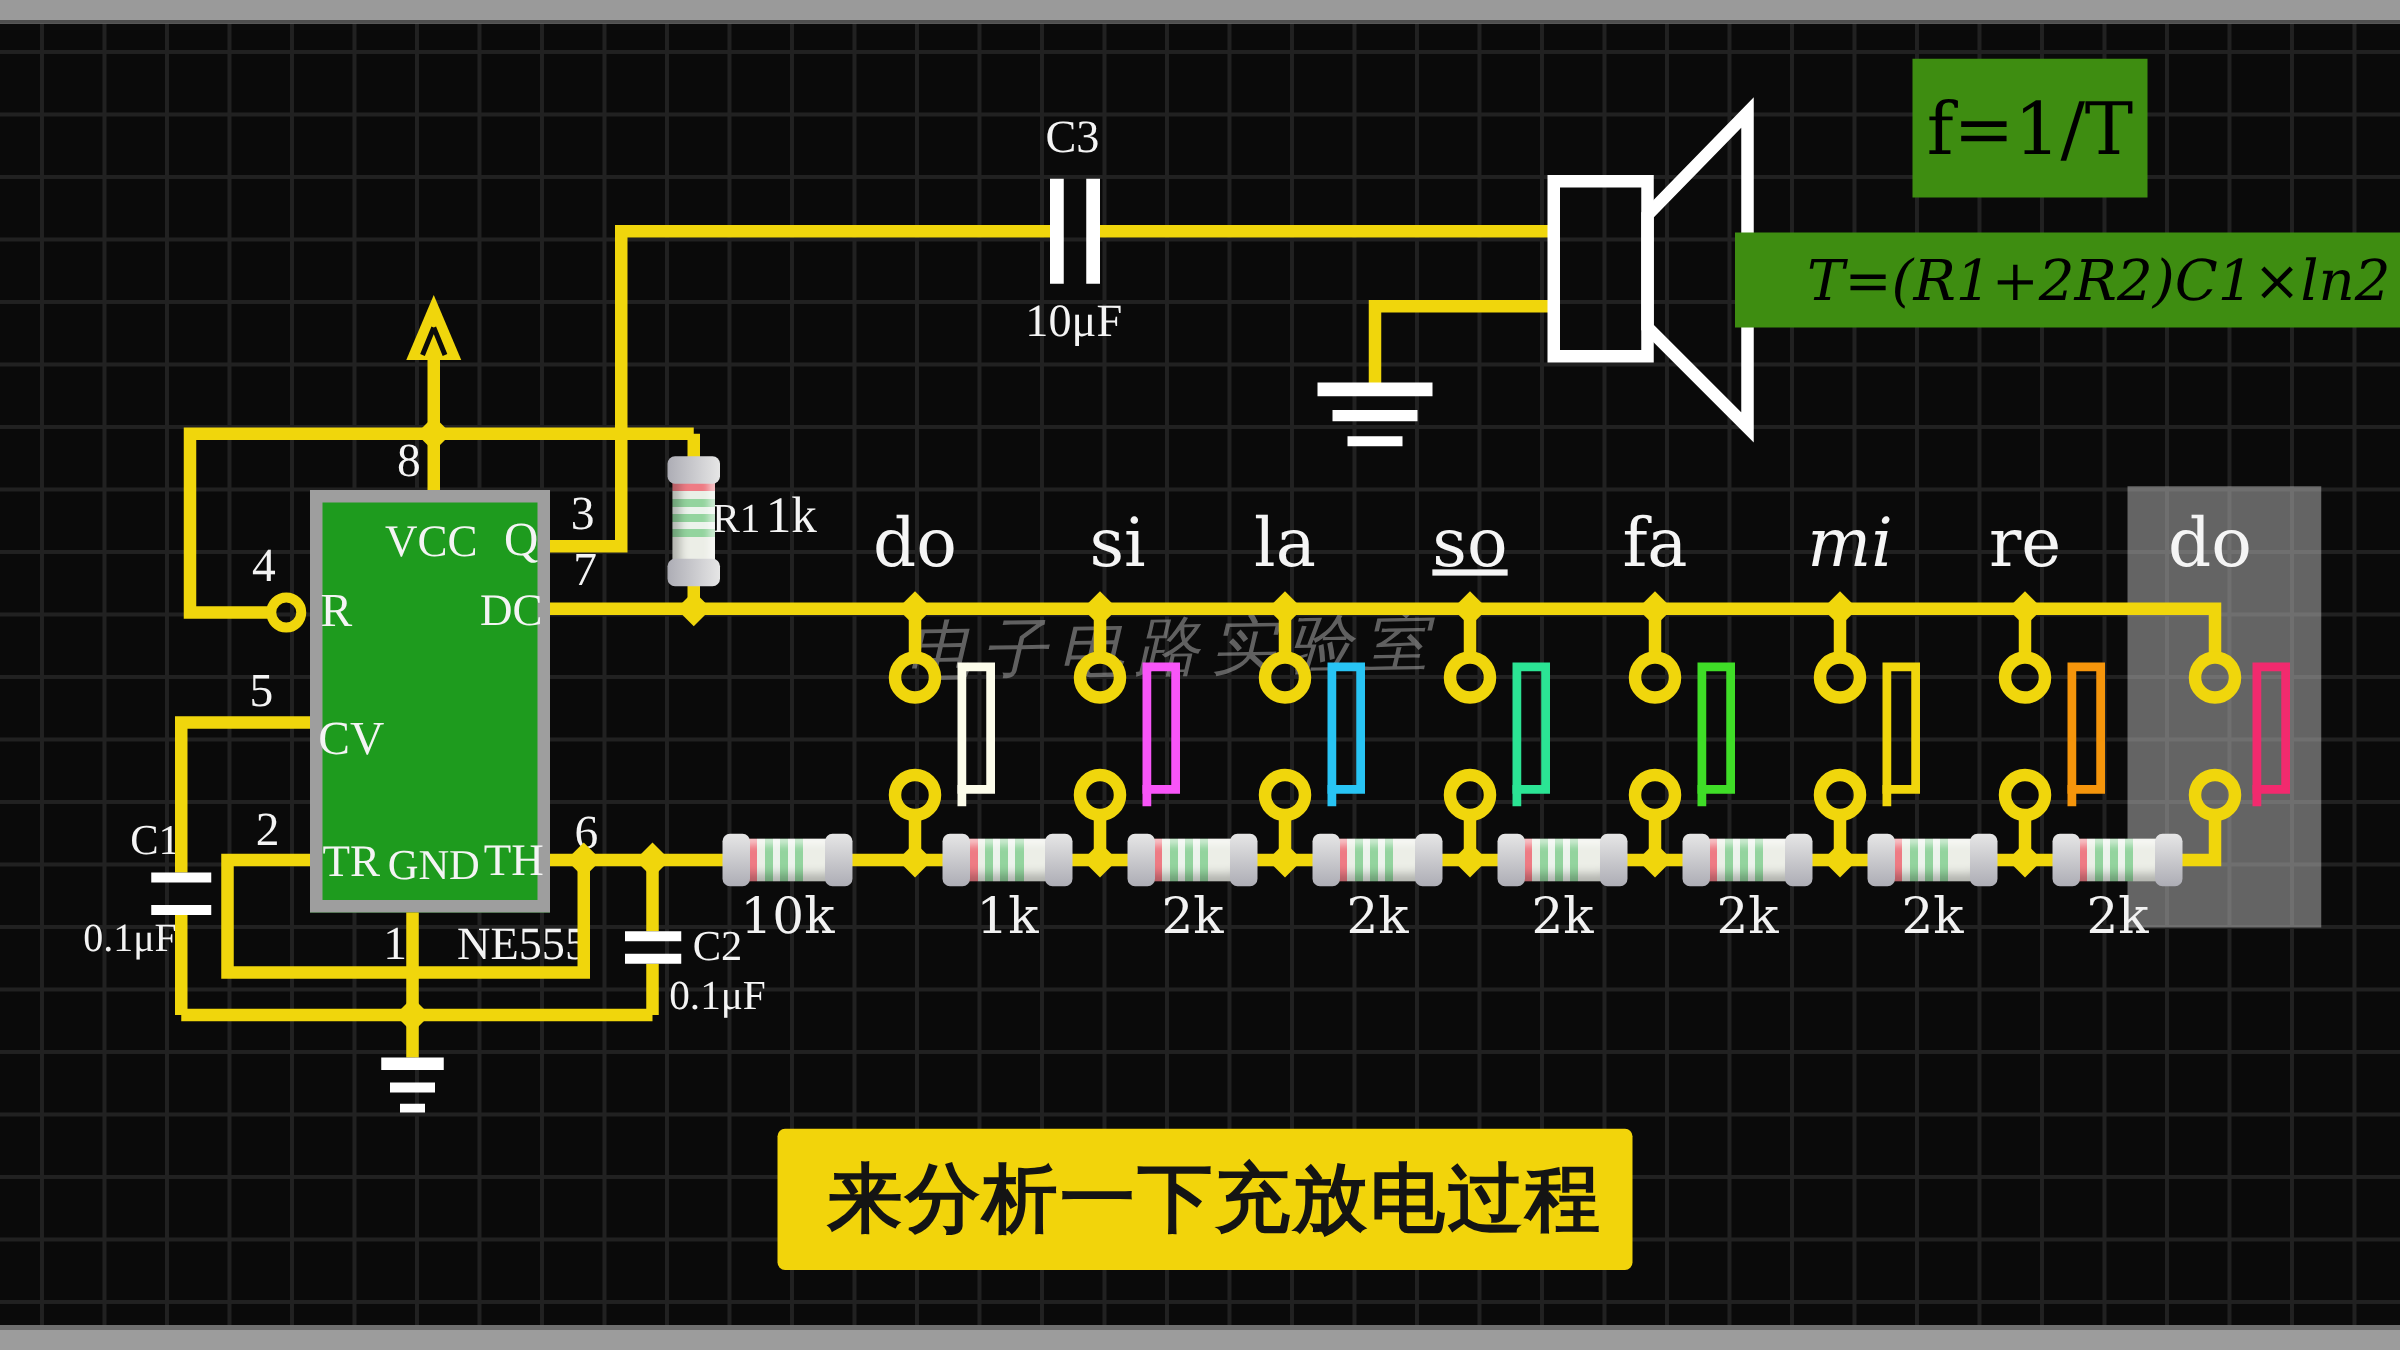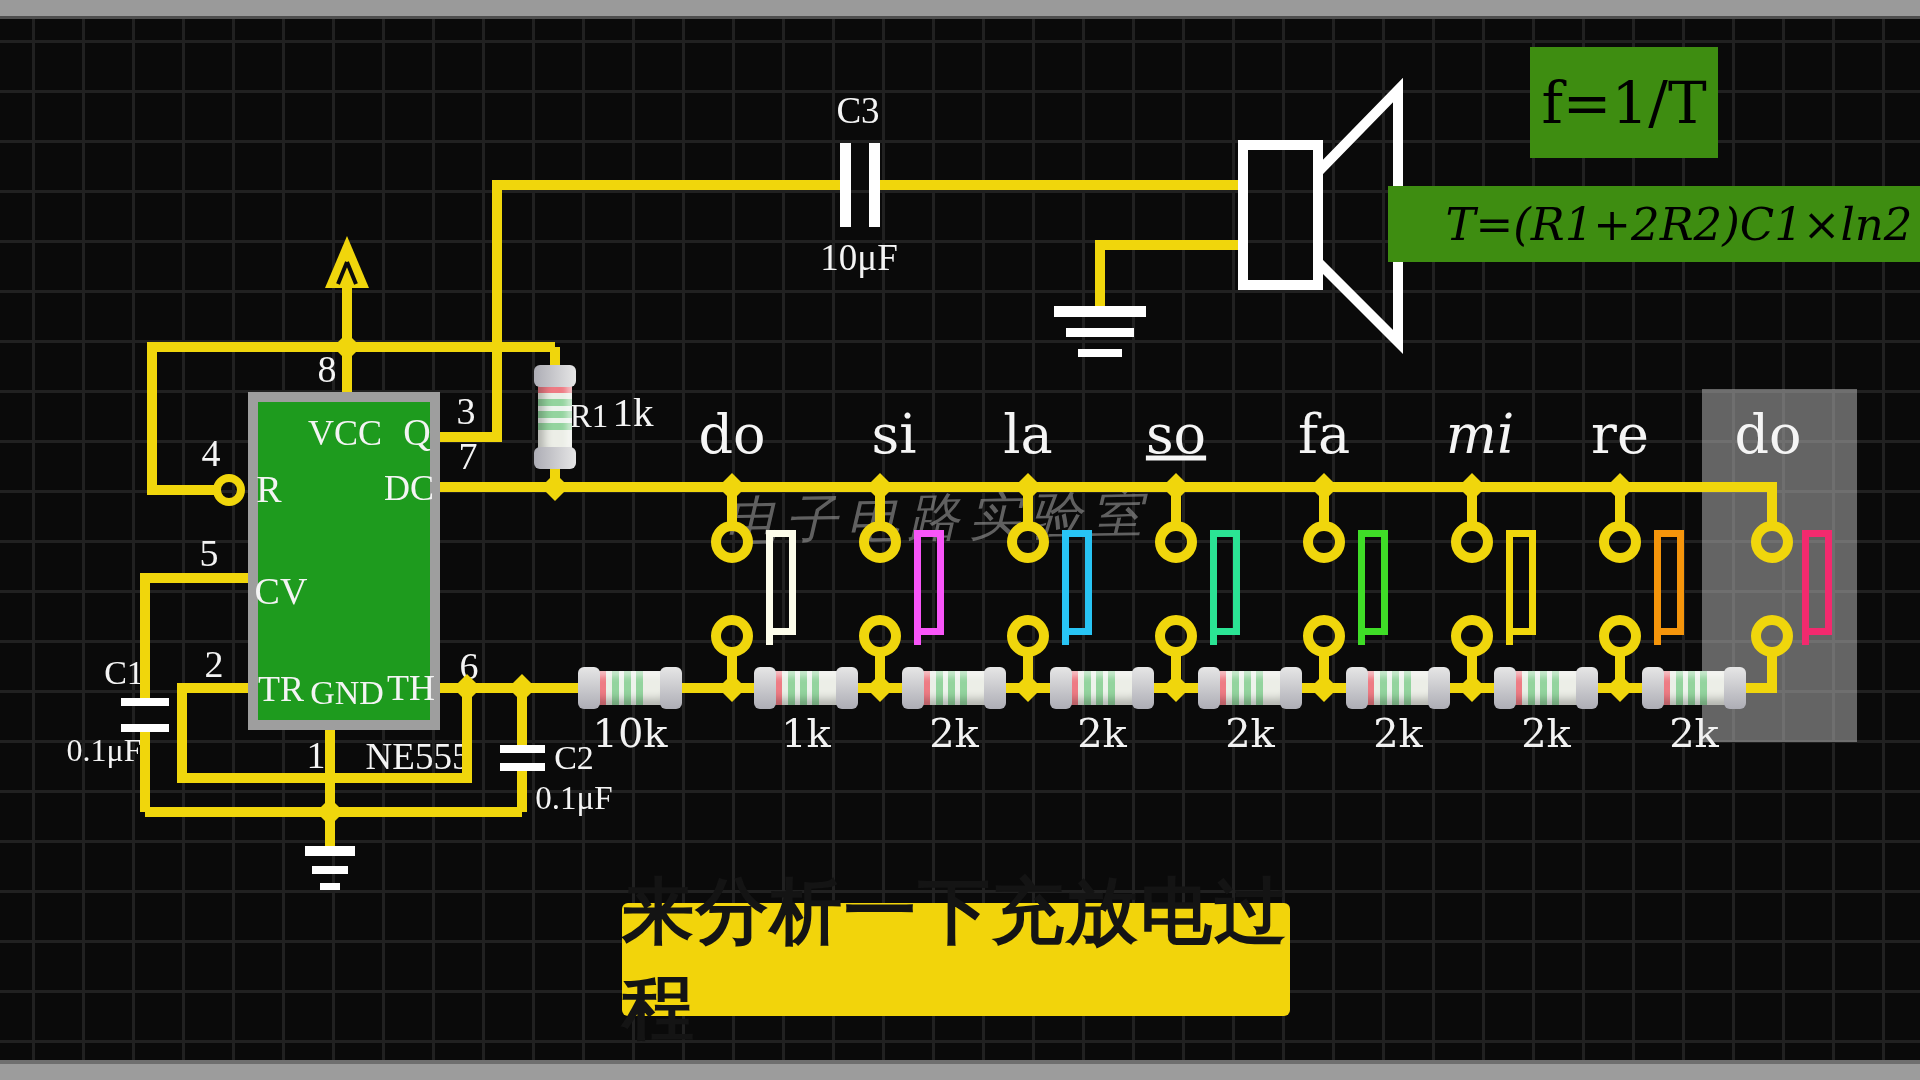--- a/index.html
+++ b/index.html
@@ -31,22 +31,22 @@
   .res .cap1,.res .cap2{position:absolute;top:0;width:22px;height:42px;border-radius:6px;
     background:linear-gradient(#e6e6e6,#adadb5);}
   .res .cap1{left:0;} .res .cap2{right:0;}
   .res.vert{transform:translate(-50%,-50%) rotate(90deg);}
   .btn{position:absolute;width:16px;height:91px;z-index:4;background:transparent;border-width:7px;border-style:solid;}
   .btn .foot{position:absolute;left:-7px;bottom:-17px;width:7px;height:17px;}
   .note{position:absolute;color:#f5f5f5;font-size:54px;transform:translate(-50%,-50%);z-index:5;white-space:nowrap;}
   .rval{position:absolute;color:#f2f2f2;font-size:40px;transform:translate(-50%,-50%);z-index:5;white-space:nowrap;}
   .formula{position:absolute;background:#3e8d11;color:#000000;display:flex;align-items:center;justify-content:center;z-index:6;}
   .caption{position:absolute;left:622px;top:903px;width:668px;height:113px;background:#f2d40b;border-radius:6px;
-    color:#141414;font-family:"Liberation Sans",sans-serif;font-weight:bold;font-size:72px;
-    display:flex;align-items:center;justify-content:center;z-index:6;letter-spacing:2px;}
+    color:#141414;font-family:"Liberation Sans",sans-serif;font-weight:bold;font-size:60px;
+    display:flex;align-items:center;justify-content:center;z-index:6;letter-spacing:2px;padding-left:16px;}
   .watermark{position:absolute;left:938px;top:518px;transform:translate(-50%,-50%) rotate(-1deg);
     color:rgba(150,150,150,0.62);font-size:52px;font-style:italic;letter-spacing:9px;z-index:2;white-space:nowrap;}
 </style>
 </head>
 <body>
 
 <div id="stage">
 
   <div class="bar-top"></div>
   <div class="bar-bottom"></div>

